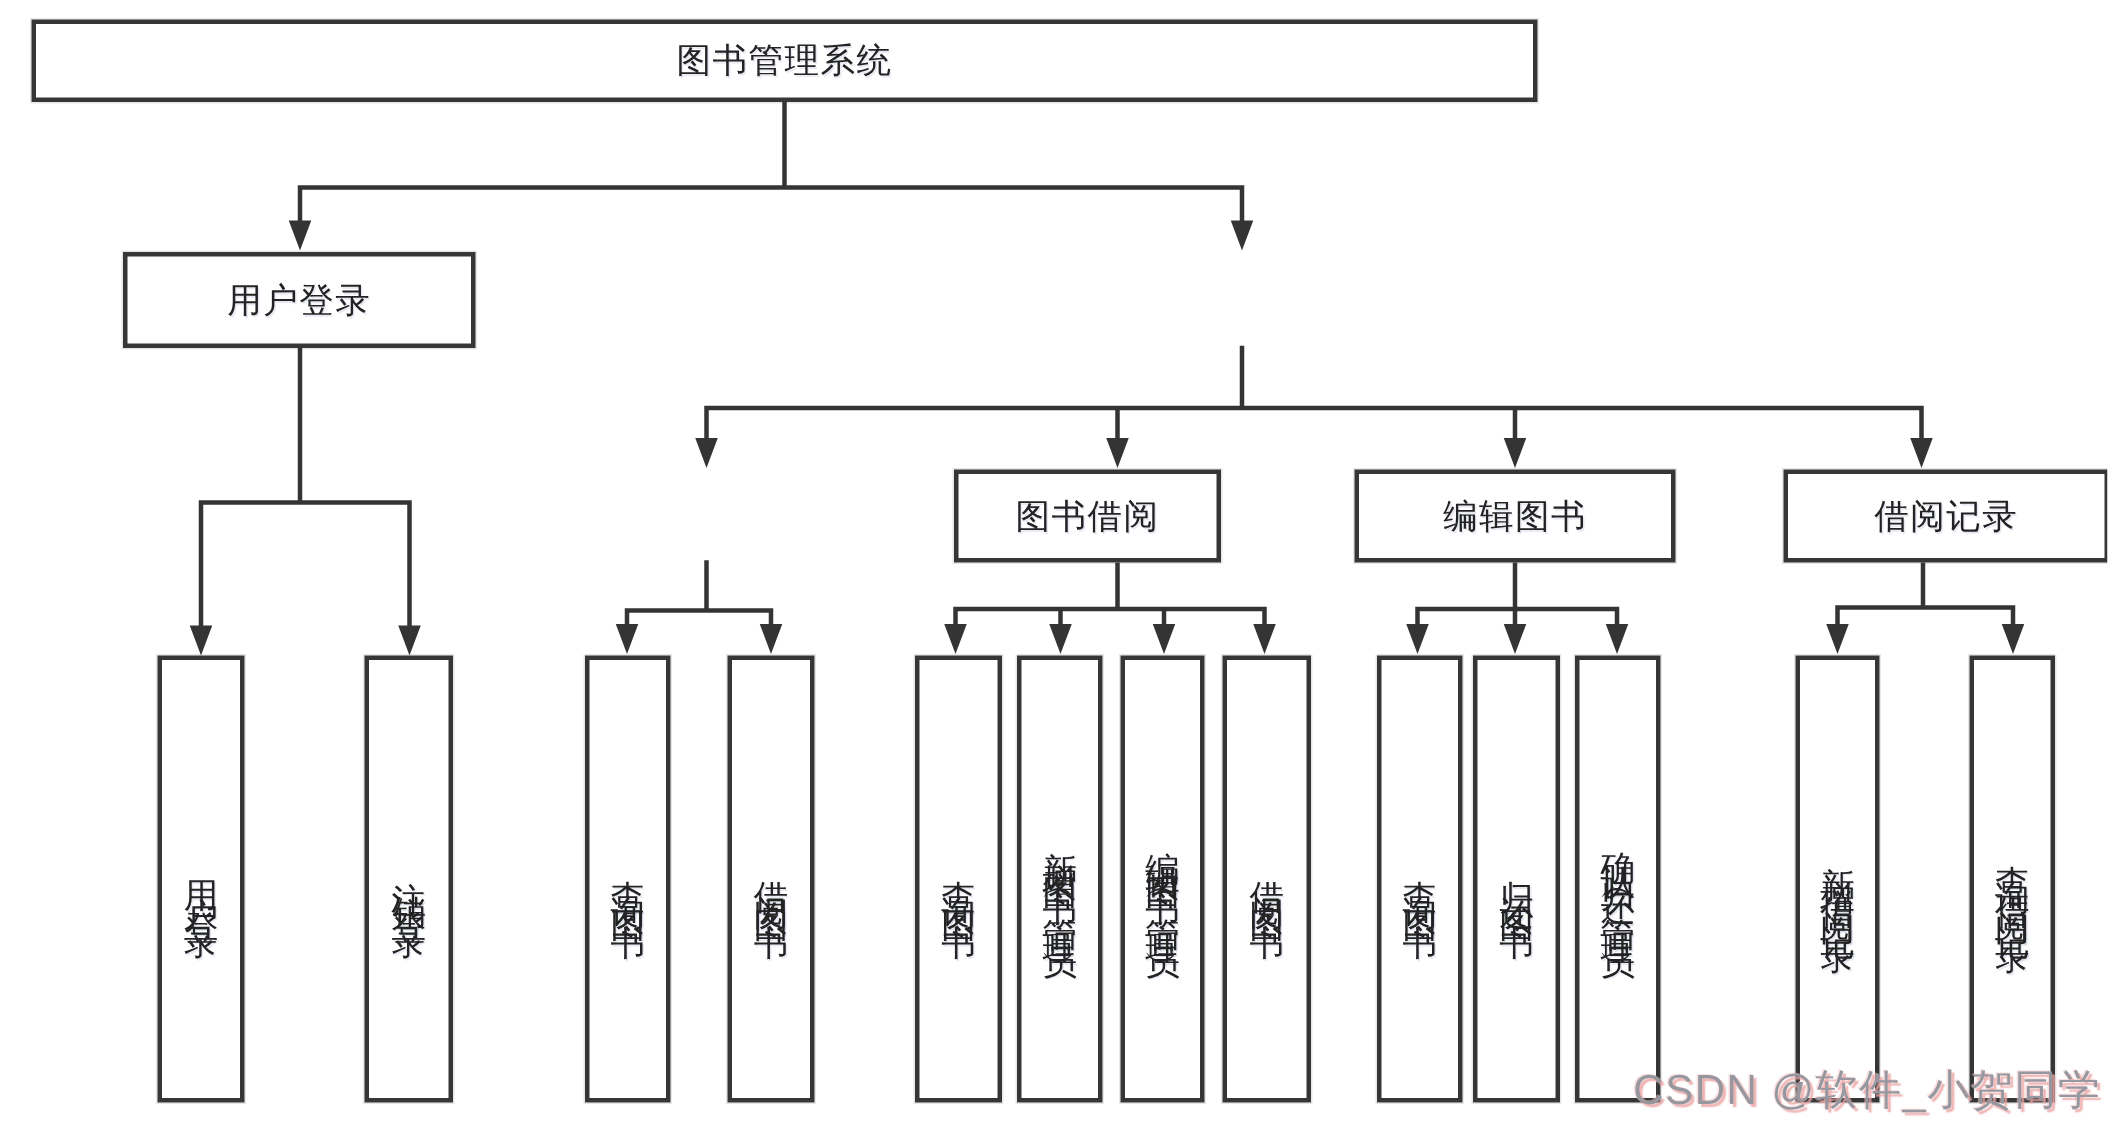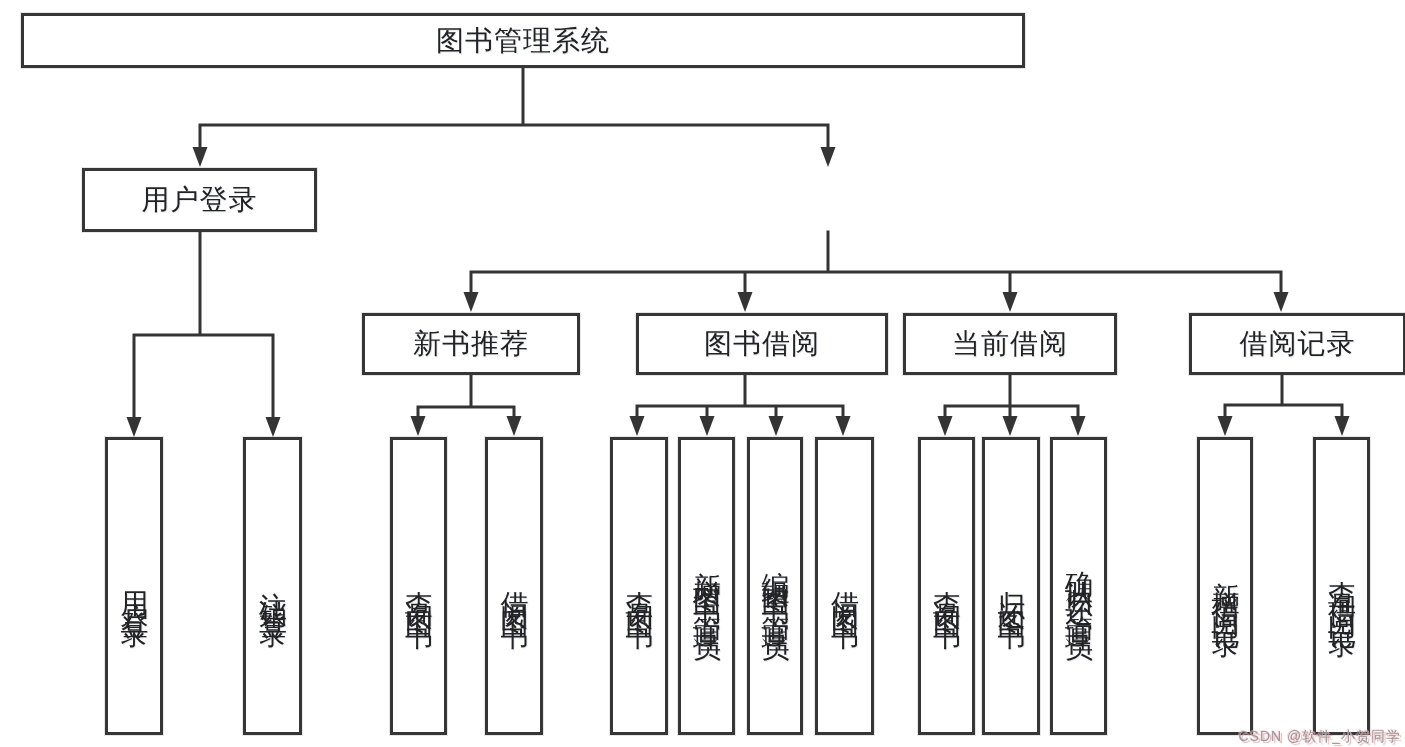--- a/index.html
+++ b/index.html
@@ -11,36 +11,36 @@
     overflow:hidden;
   }
   #wires{position:absolute;left:0;top:0;z-index:0;}
   .node{
     position:absolute;
     box-sizing:border-box;
     background:#ffffff;
     border:3px solid #363636;
     box-shadow:0 0 0 1px rgba(54,54,54,0.12);
     display:flex;align-items:center;justify-content:center;
-    font-size:28px;color:#232323;
+    font-size:23px;color:#232323;
     letter-spacing:1px;
     text-shadow:1px 1px 0 rgba(120,140,190,0.18);
     z-index:1;
   }
   .vnode{
     writing-mode:vertical-rl;
     text-orientation:mixed;
     letter-spacing:10px;
     line-height:1;
     padding-top:6px;
   }
   .watermark{
     position:absolute;
     right:4px;bottom:1px;
-    font-size:14px;
+    font-size:28px;
     color:#97979f;
     letter-spacing:1px;
     text-shadow:2px 2px 1px rgba(236,164,164,0.85),-1px -1px 0 rgba(244,196,196,0.55);
     z-index:2;
     white-space:nowrap;
   }
 </style>
 </head>
 <body>
 
@@ -83,23 +83,22 @@
       <polygon points="1070.5,416 1085.5,416 1078,436"></polygon>
       <polygon points="1217.5,416 1232.5,416 1225,436"></polygon>
       <polygon points="1334.5,416 1349.5,416 1342,436"></polygon>
     </g>
   </svg>
 
   <div class="node" style="left:21px;top:13px;width:1004px;height:55px;">图书管理系统</div>
 
   <div class="node" style="left:82px;top:168px;width:235px;height:64px;">用户登录</div>
 
-  <div class="node" style="left:362px;top:313px;width:218px;height:62px;">新书推荐</div>
-  <div class="node" style="left:636px;top:313px;width:252px;height:62px;">图书借阅</div>
-  <div class="node" style="left:903px;top:313px;width:214px;height:62px;">当前借阅</div>
+  <div class="node" style="left:636px;top:313px;width:178px;height:62px;">图书借阅</div>
+  <div class="node" style="left:903px;top:313px;width:214px;height:62px;">编辑图书</div>
   <div class="node" style="left:1173px;top:313px;width:217px;height:62px;margin-left:16px;">借阅记录</div>
 
   <div class="node vnode" style="left:105px;top:437px;width:58px;height:298px;">用户登录</div>
   <div class="node vnode" style="left:243px;top:437px;width:59px;height:298px;">注销登录</div>
 
   <div class="node vnode" style="left:390px;top:437px;width:57px;height:298px;">查询图书</div>
   <div class="node vnode" style="left:485px;top:437px;width:58px;height:298px;">借阅图书</div>
 
   <div class="node vnode" style="left:610px;top:437px;width:58px;height:298px;">查询图书</div>
   <div class="node vnode" style="left:678px;top:437px;width:57px;height:298px;letter-spacing:9px;">新增图书（管理员）</div>

